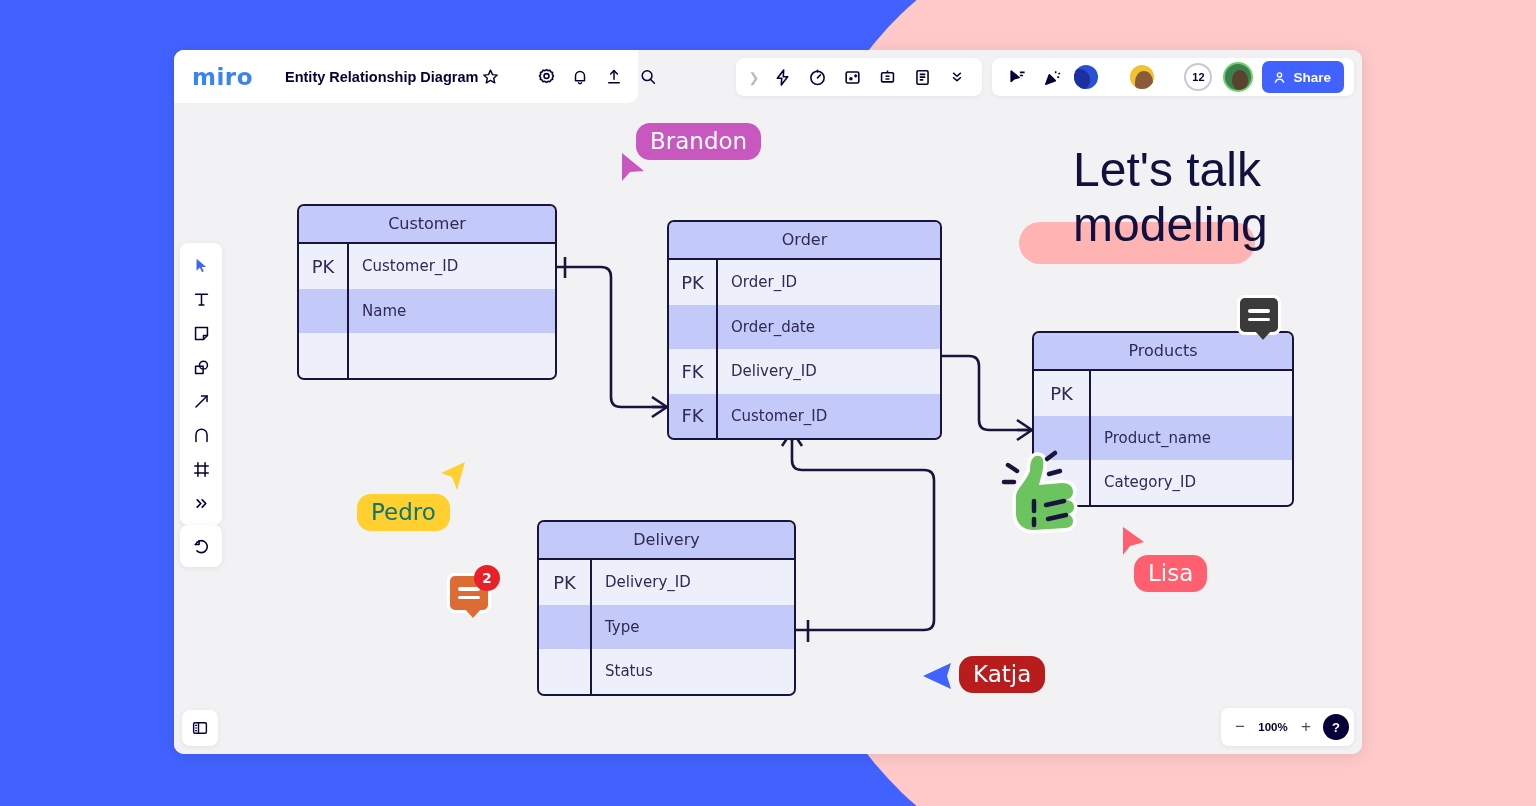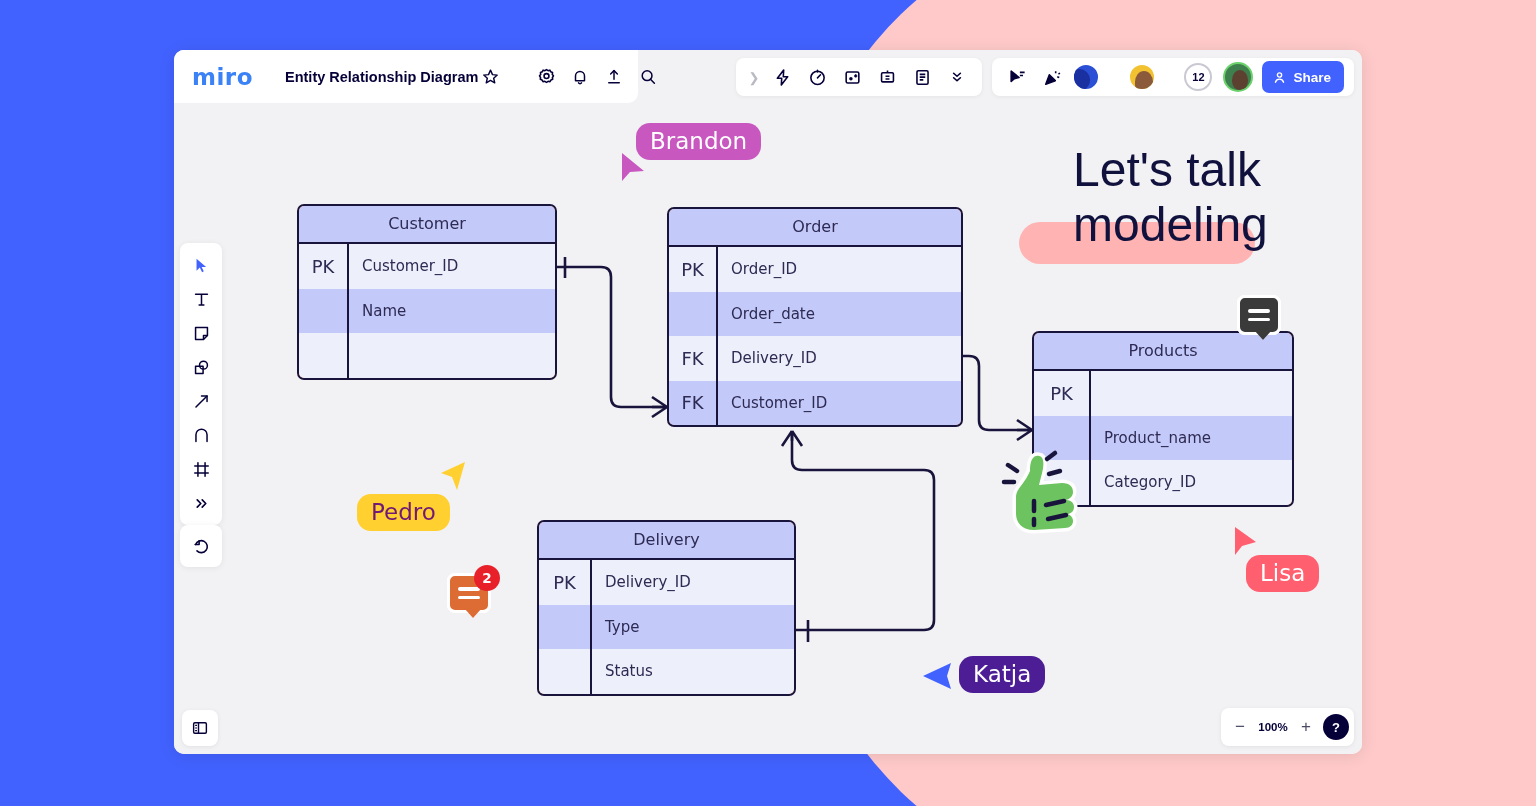--- a/index.html
+++ b/index.html
@@ -205,21 +205,21 @@
     font-family: "DejaVu Sans", sans-serif;
   }
   .er-name {
     flex: 1; display: flex; align-items: center;
     padding-left: 13px;
     font-size: 15px; color: #2e2a52;
     font-family: "DejaVu Sans", sans-serif;
   }
   
   #tbl-customer { left: 123px; top: 154px; width: 260px; }
-  #tbl-order    { left: 493px; top: 157px; width: 296px; }
+  #tbl-order    { left: 493px; top: 170px; width: 275px; }
   #tbl-products { left: 858px; top: 281px; width: 262px; }
   #tbl-delivery { left: 363px; top: 470px; width: 259px; }
   #tbl-customer .er-key { width: 50px; }
   #tbl-order .er-key    { width: 49px; }
   #tbl-products .er-key { width: 57px; }
   #tbl-delivery .er-key { width: 53px; }
 
   
   .links { position: absolute; inset: 0; z-index: 10; pointer-events: none; }
 
@@ -241,25 +241,25 @@
   .cursor-grp { position: absolute; z-index: 20; }
   .cur-label {
     border-radius: 14px; padding: 5px 14px 6px;
     font-size: 23px; color: #fff;
     font-family: "DejaVu Sans", sans-serif;
     white-space: nowrap; display: inline-block;
   }
   .cur-brandon { left: 462px; top: 73px; }
   .cur-brandon .cur-label { background: #c858c0; }
   .cur-pedro   { left: 183px; top: 444px; }
-  .cur-pedro .cur-label { background: #ffd02f; color: #701a75; }
-  .cur-lisa    { left: 1072px; top: 505px; }
+  .cur-pedro .cur-label { background: #ffd02f; color: #0f766e; }
+  .cur-lisa    { left: 960px; top: 505px; }
   .cur-lisa .cur-label { background: #ff5f6e; }
   .cur-katja   { left: 785px; top: 606px; }
-  .cur-katja .cur-label { background: #4c1d95; }
+  .cur-katja .cur-label { background: #b91c1c; }
   .cur-arrow { position: absolute; }
 
   
   .cmt {
     position: absolute; z-index: 22;
     width: 44px; height: 40px;
     border-radius: 8px;
     display: flex; align-items: center; justify-content: center;
     filter: drop-shadow(0 0 0 #fff);
   }

